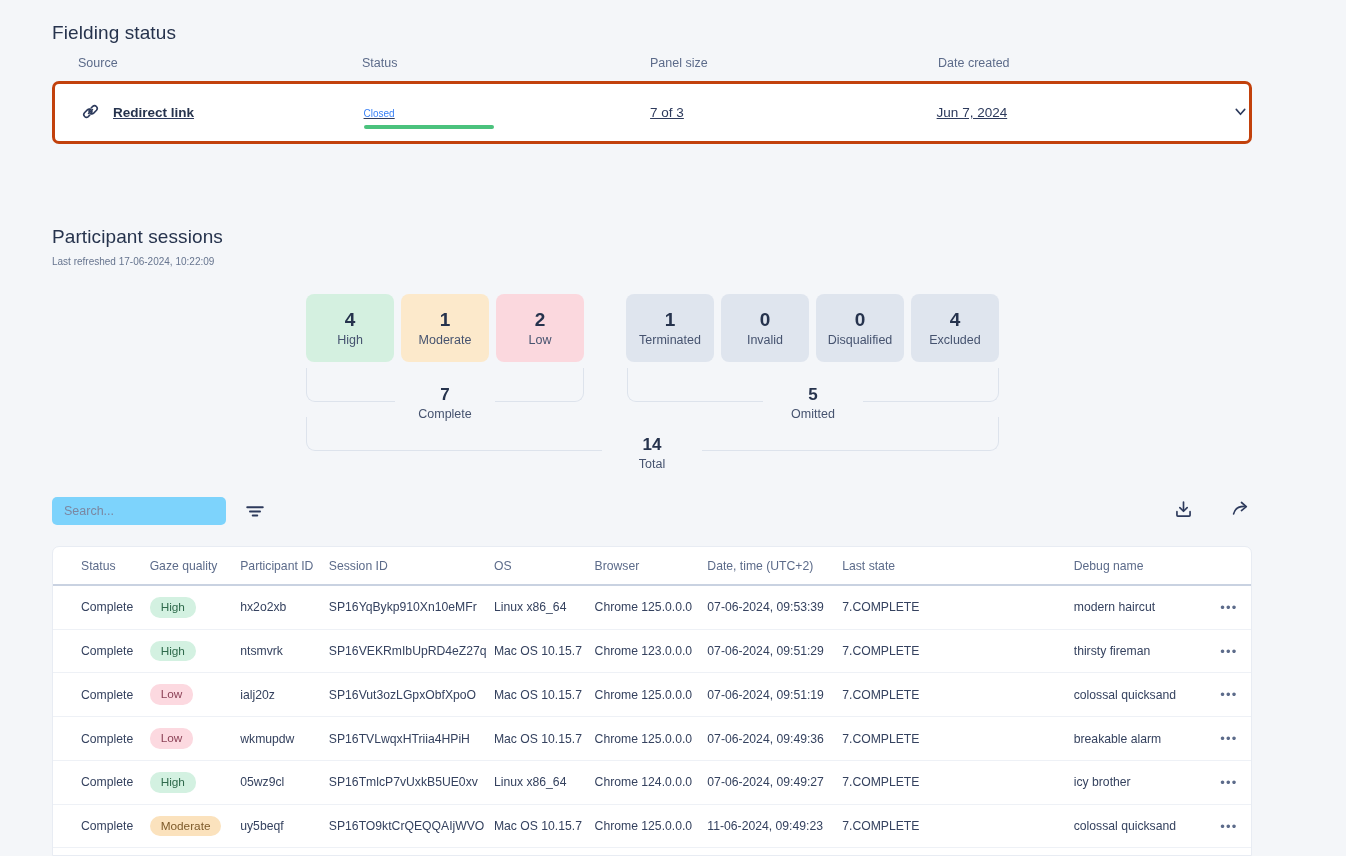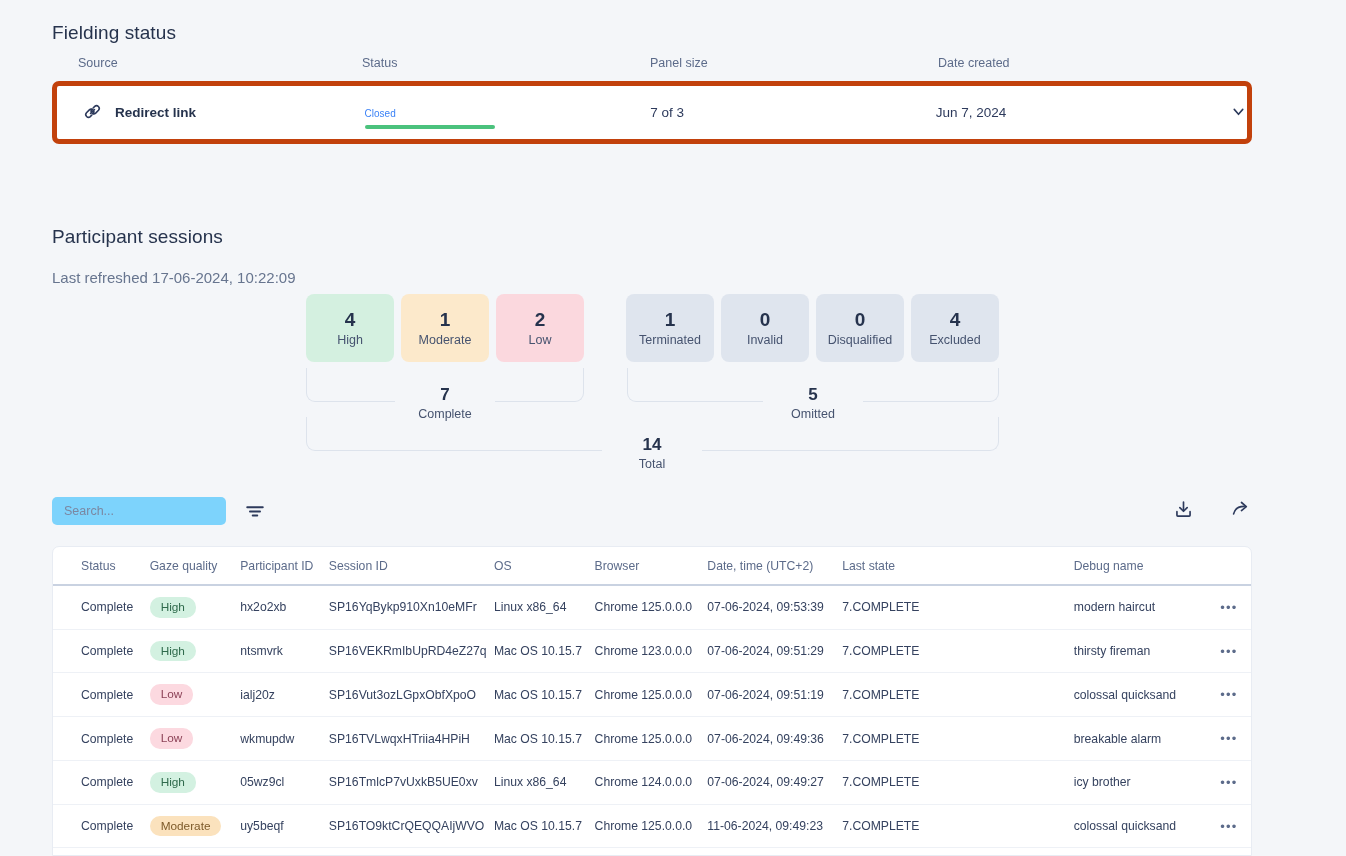--- a/index.html
+++ b/index.html
@@ -22,36 +22,36 @@
     font-size: 12.5px; color: #5c6b8a;
   }
   .col-source   { width: 310px; padding-left: 26px; }
   .col-status   { width: 288px; }
   .col-panel    { width: 288px; }
   .col-date     { width: 260px; }
   .col-chevron  { width: 54px; text-align: right; }
 
   .fs-row {
     display: flex; align-items: center;
-    background: #ffffff; border: 5px solid #c2410c; border-radius: 7px;
-    height: 63px; margin-top: 11px; font-size: 13.5px;
+    background: #ffffff; border: 3px solid #c2410c; border-radius: 7px;
+    height: 63px; margin-top: 11px; font-size: 13.5px; text-decoration: underline;
   }
   .src-cell { display: flex; align-items: center; gap: 13px; }
   .src-label { font-weight: 700; color: #26334d; font-size: 13.5px; }
   .status-cell { position: relative; }
   .status-text { font-size: 10px; color: #3b82f6; }
   .status-bar {
     position: absolute; left: 0; top: 20px; width: 130px; height: 3.5px;
     background: #4bc27d; border-radius: 2px;
   }
   .chev { cursor: pointer; }
 
   
   #participant-sessions { position: absolute; left: 52px; top: 226px; }
-  .subtle { font-size: 15px; color: #67758f; margin-top: 21px; }
+  .subtle { font-size: 10px; color: #67758f; margin-top: 8px; }
 
   
   .stat-tree { position: absolute; left: 0; top: 285px; width: 1346px; height: 200px; }
   .stat-card {
     position: absolute; border-radius: 8px;
     display: flex; flex-direction: column; align-items: center; justify-content: center;
     width: 88px; height: 68px;
   }
   .stat-num { font-size: 19px; font-weight: 700; color: #26334d; line-height: 1.15; }
   .stat-lbl { font-size: 12.5px; color: #46536f; margin-top: 3px; }

